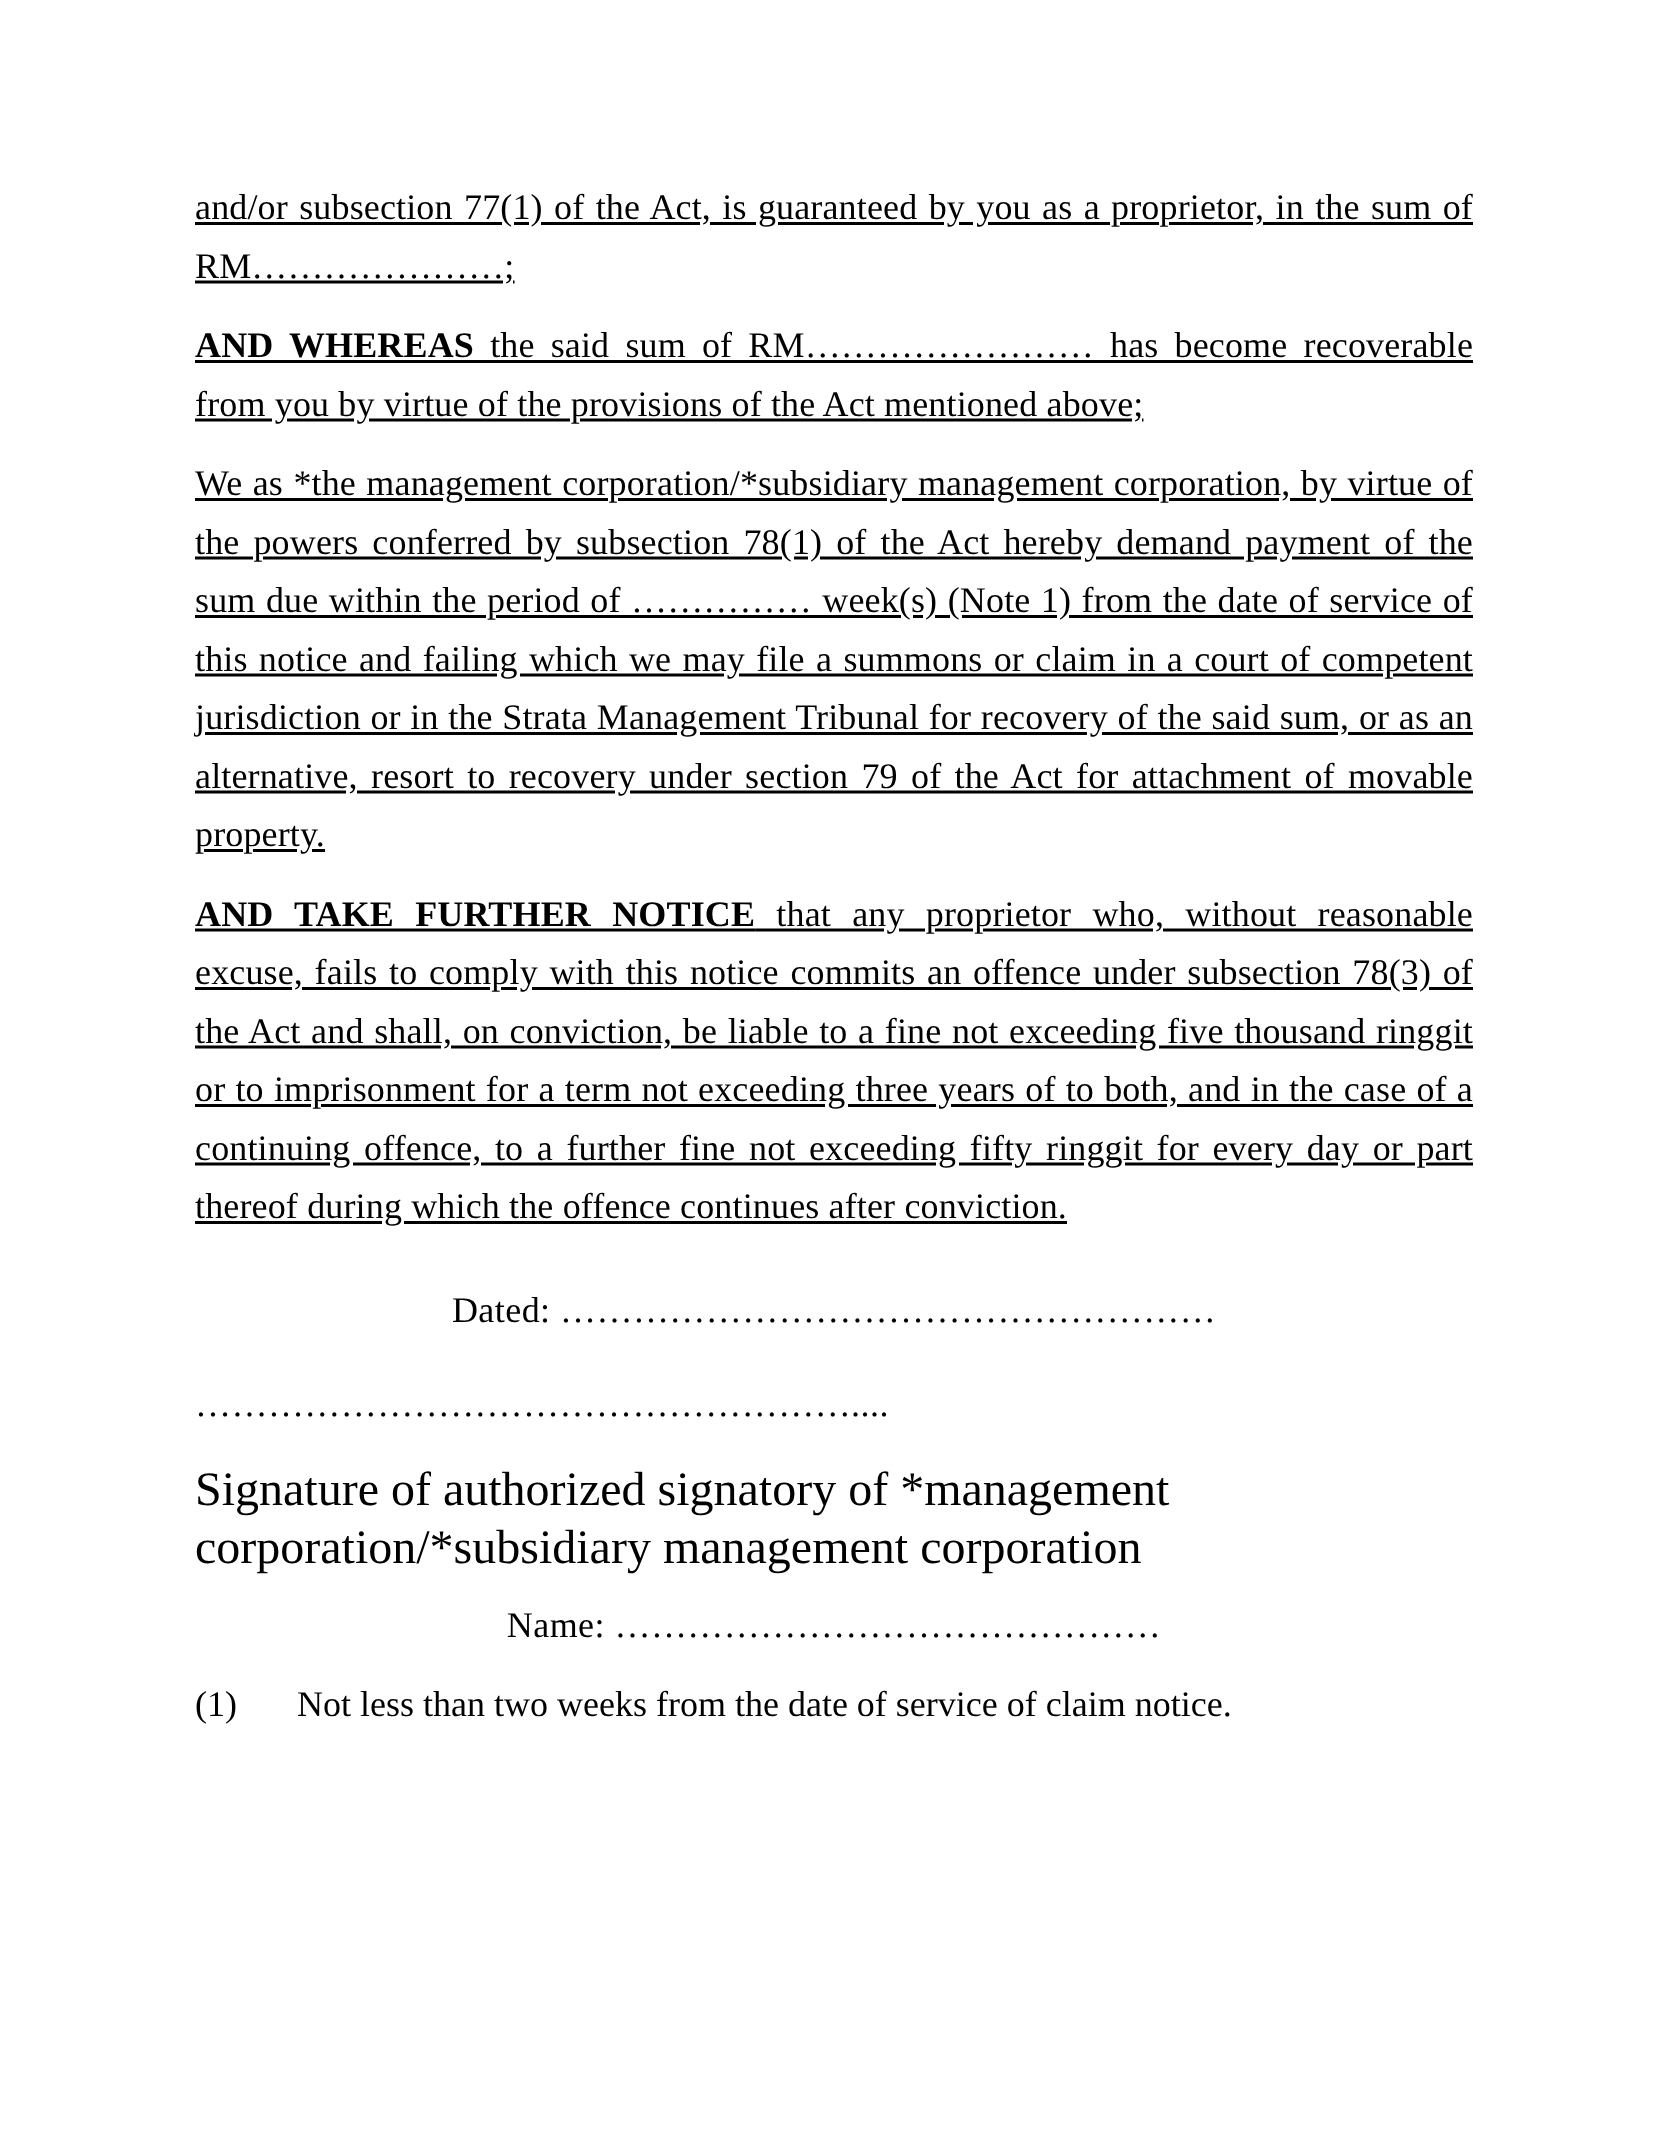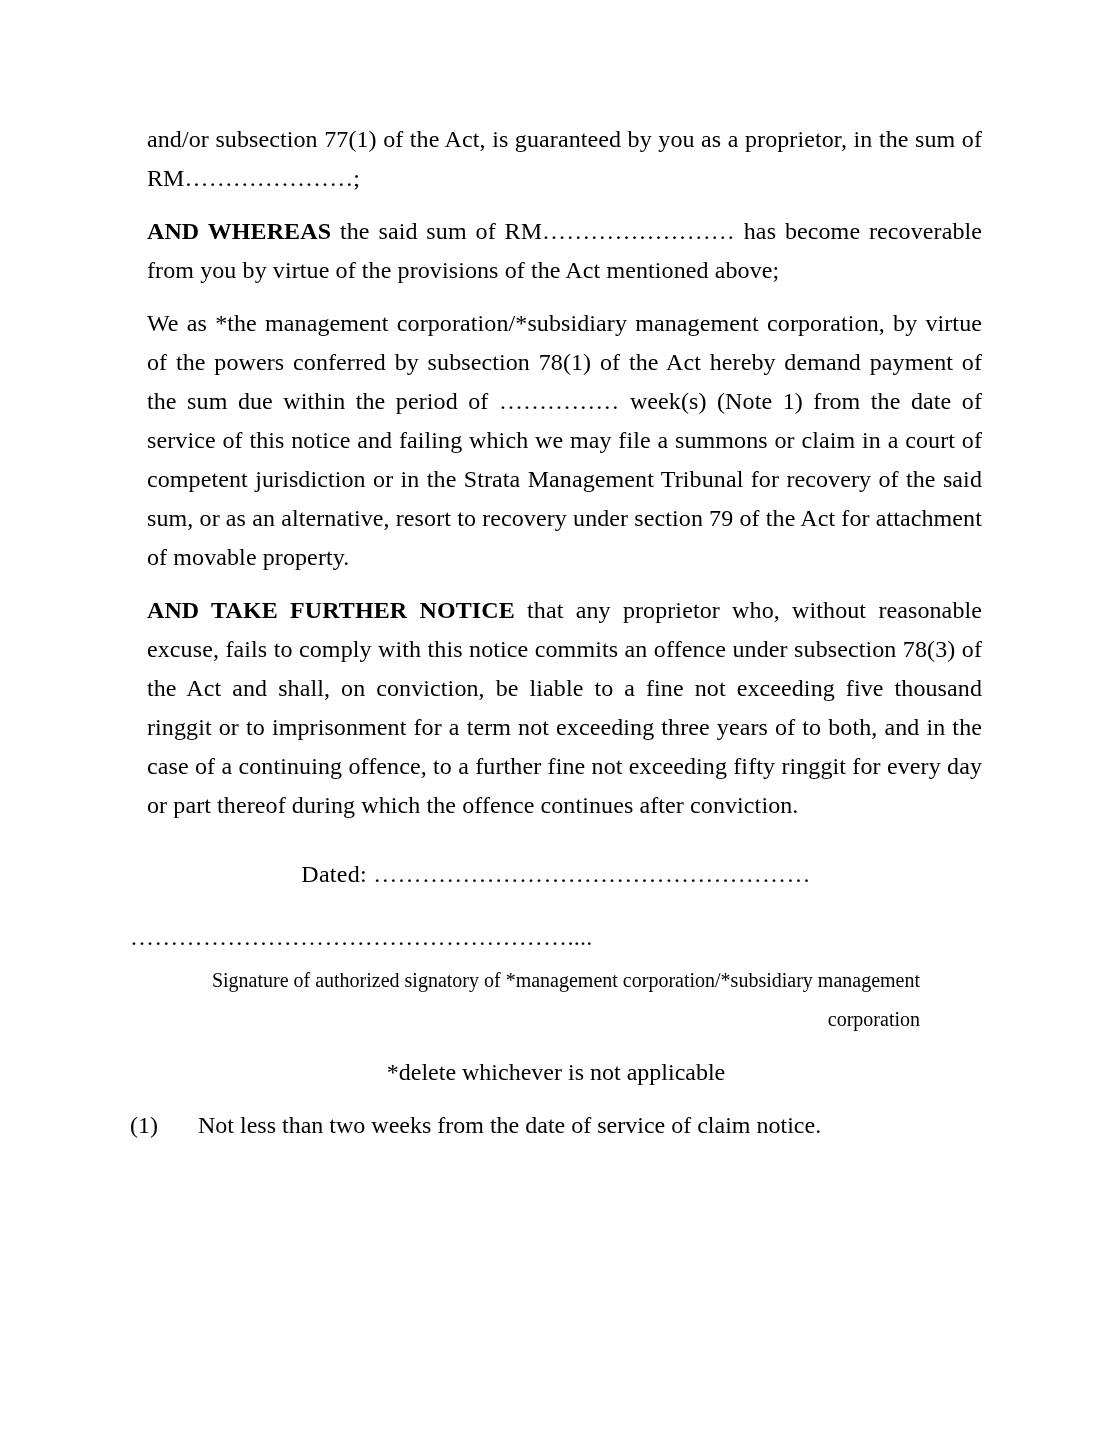--- a/index.html
+++ b/index.html
@@ -19,26 +19,27 @@
     overflow: hidden;
     box-sizing: border-box;
   }
   .content {
     position: absolute;
     left: 130px;
     top: 120px;
     width: 852px;
   }
   p.para {
-    margin: 0 0 14px 17px;
+    margin: 0 0 14px 0;
     font-size: 24px;
     line-height: 39px;
     text-align: justify;
     text-justify: inter-word;
     letter-spacing: 0.1px;
+    text-decoration: underline;
   }
   b, .bold {
     font-weight: bold;
   }
   .spacer-sm { height: 10px; }
   .spacer-md { height: 16px; }
 
   
   .field-line {
     margin: 0 0 14px 0;
@@ -47,24 +48,24 @@
     text-align: center;
   }
   .dots-line {
     margin: 0 0 2px 0;
     font-size: 24px;
     line-height: 39px;
     text-align: left;
     letter-spacing: 0.2px;
   }
   .sig-caption {
-    margin: 4px 0 14px 0;
-    font-size: 20px;
+    margin: 16px 0 14px 0;
+    font-size: 32px;
     line-height: 39px;
-    text-align: right;
+    text-align: left;
     max-width: 790px;
   }
   .note-item {
     margin: 0;
     font-size: 24px;
     line-height: 39px;
     text-align: left;
     display: flex;
   }
   .note-num {
@@ -95,23 +96,23 @@
     <div class="spacer-md"></div>
 
     <p class="field-line dots">Dated: ………………………………………………</p>
 
     <div class="spacer-sm"></div>
 
     <p class="dots-line dots">………………………………………………....</p>
 
     <p class="sig-caption">Signature of authorized signatory of *management corporation/*subsidiary management corporation</p>
 
+    <p class="field-line dots">Name: ………………………………………</p>
 
 
-    <p class="field-line">*delete whichever is not applicable</p>
 
 
     <div class="note-item">
       <span class="note-num">(1)</span>
       <span class="note-text">Not less than two weeks from the date of service of claim notice.</span>
     </div>
 
   </div>
 </div>
 

